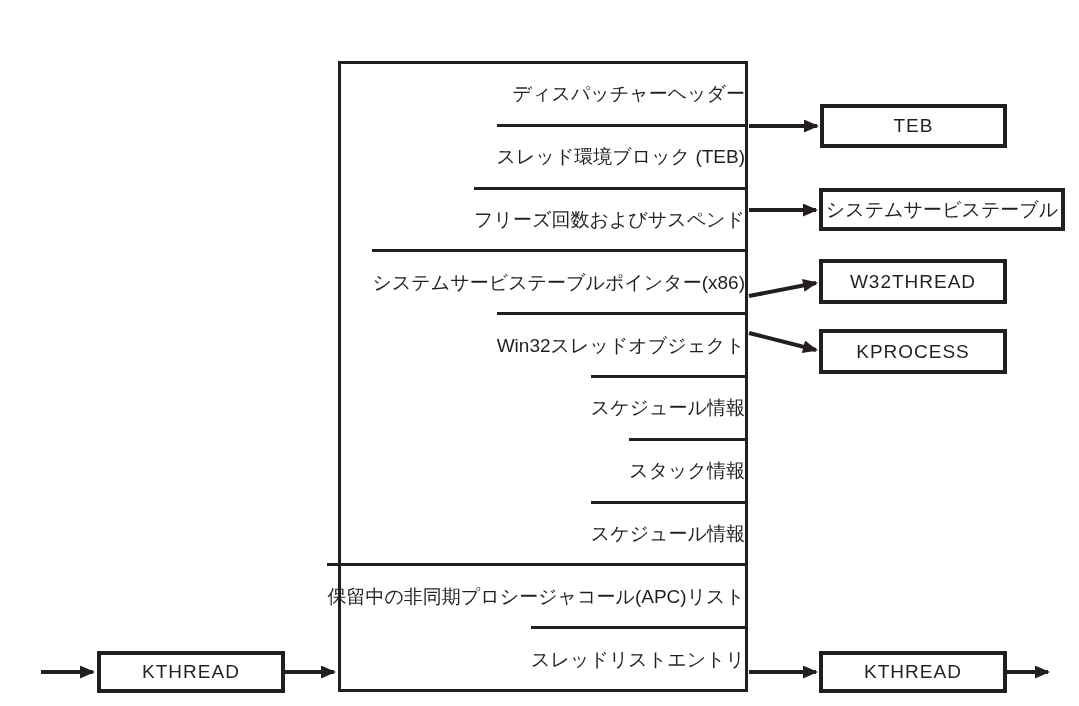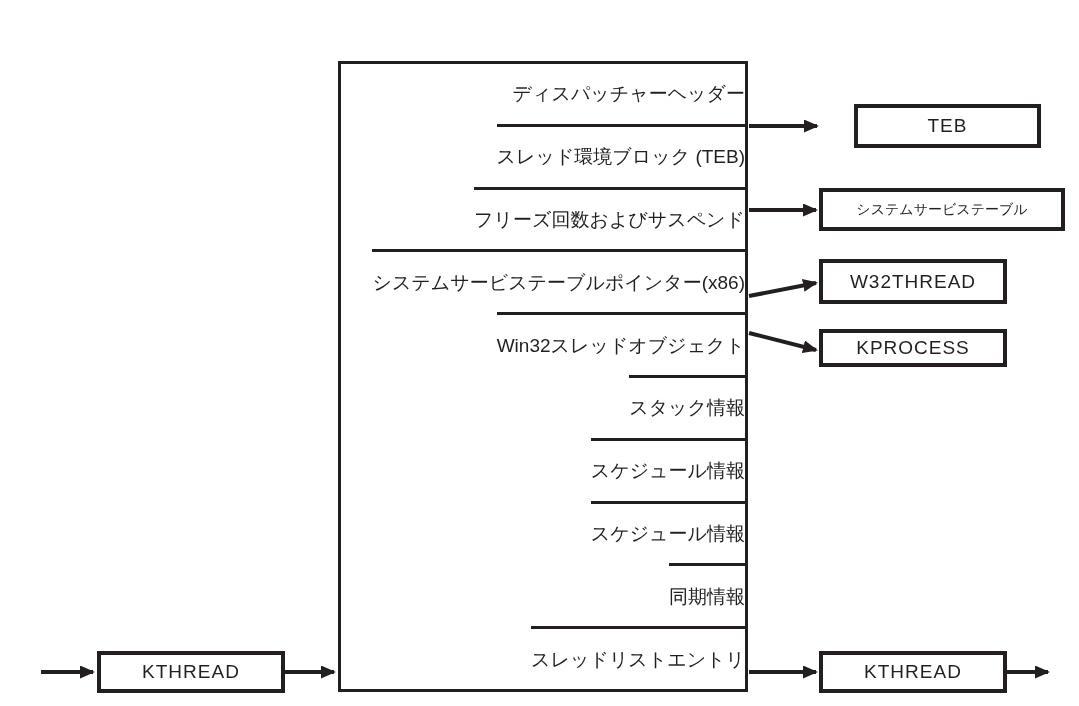--- a/index.html
+++ b/index.html
@@ -46,55 +46,55 @@
     border: 4px solid #231f20;
     box-sizing: border-box;
     display: flex;
     align-items: center;
     justify-content: center;
     font-size: 19px;
     letter-spacing: 1px;
     white-space: nowrap;
     background: #ffffff;
   }
-  .sidebox.jp { letter-spacing: 0px; font-size: 14px; }
+  .sidebox.jp { letter-spacing: 0px; font-size: 19px; }
   .arrows {
     position: absolute;
     left: 0;
     top: 0;
     width: 1079px;
     height: 706px;
     pointer-events: none;
   }
 </style>
 </head>
 <body>
 
 <div class="canvas">
 
   <div class="stack">
     <div class="row">ディスパッチャーヘッダー</div>
     <div class="row">スレッド環境ブロック (TEB)</div>
     <div class="row">フリーズ回数およびサスペンド</div>
     <div class="row">システムサービステーブルポインター(x86)</div>
     <div class="row">Win32スレッドオブジェクト</div>
+    <div class="row">スケジュール情報</div>
     <div class="row">スタック情報</div>
     <div class="row">スケジュール情報</div>
-    <div class="row">スケジュール情報</div>
-    <div class="row">同期情報</div>
+    <div class="row">保留中の非同期プロシージャコール(APC)リスト</div>
     <div class="row">スレッドリストエントリ</div>
   </div>
 
-  <div class="sidebox" style="left:820px; top:104px; width:187px; height:44px;margin-left:34px;">TEB</div>
+  <div class="sidebox" style="left:820px; top:104px; width:187px; height:44px;">TEB</div>
 
   <div class="sidebox jp" style="left:819px; top:188px; width:246px; height:43px;">システムサービステーブル</div>
 
   <div class="sidebox" style="left:819px; top:259px; width:188px; height:45px;">W32THREAD</div>
 
-  <div class="sidebox" style="left:819px; top:329px; width:188px; height:38px;">KPROCESS</div>
+  <div class="sidebox" style="left:819px; top:329px; width:188px; height:45px;">KPROCESS</div>
 
   <div class="sidebox" style="left:97px; top:651px; width:188px; height:42px;">KTHREAD</div>
 
   <div class="sidebox" style="left:819px; top:651px; width:188px; height:42px;">KTHREAD</div>
 
   <svg class="arrows" viewBox="0 0 1079 706" xmlns="http://www.w3.org/2000/svg">
     <defs>
       <marker id="ah" markerUnits="userSpaceOnUse" markerWidth="16" markerHeight="14" refX="13" refY="6.5" orient="auto">
         <path d="M0,0 L15,6.5 L0,13 Z" fill="#231f20"></path>
       </marker>

